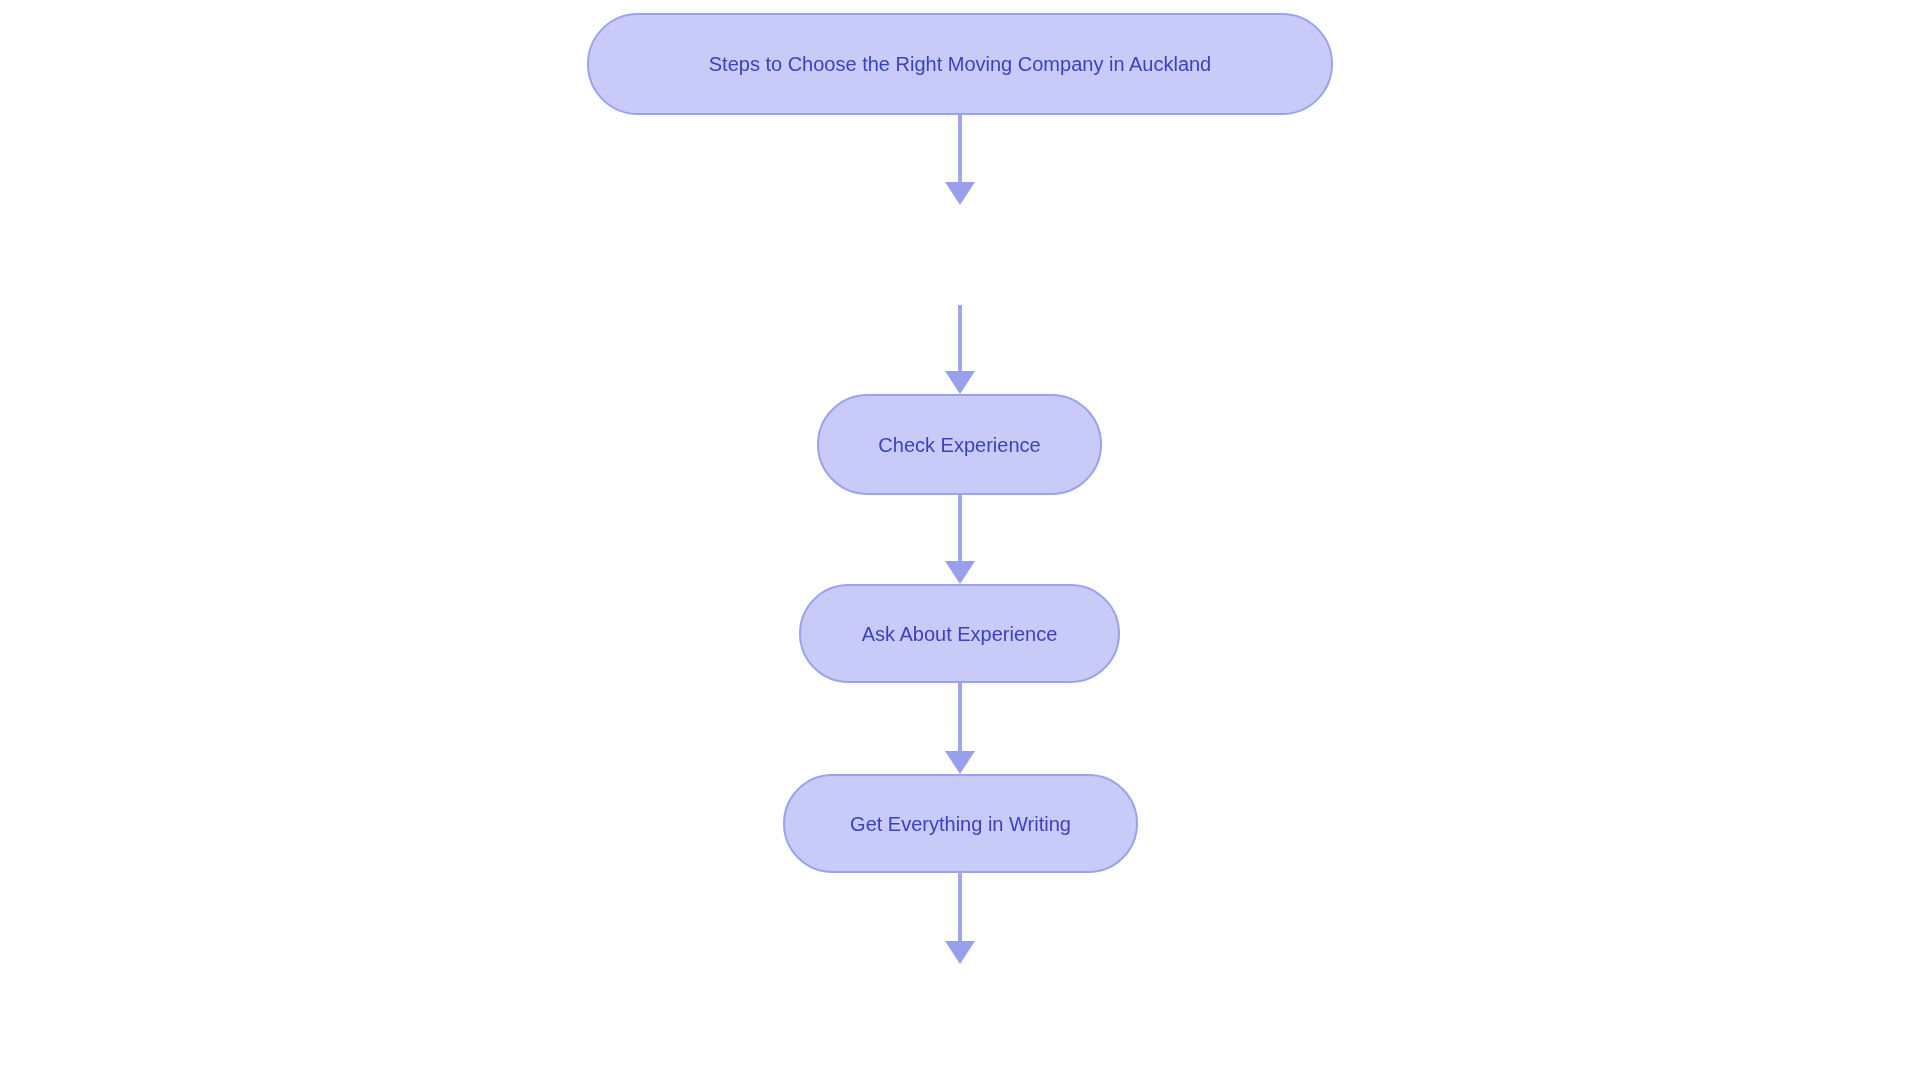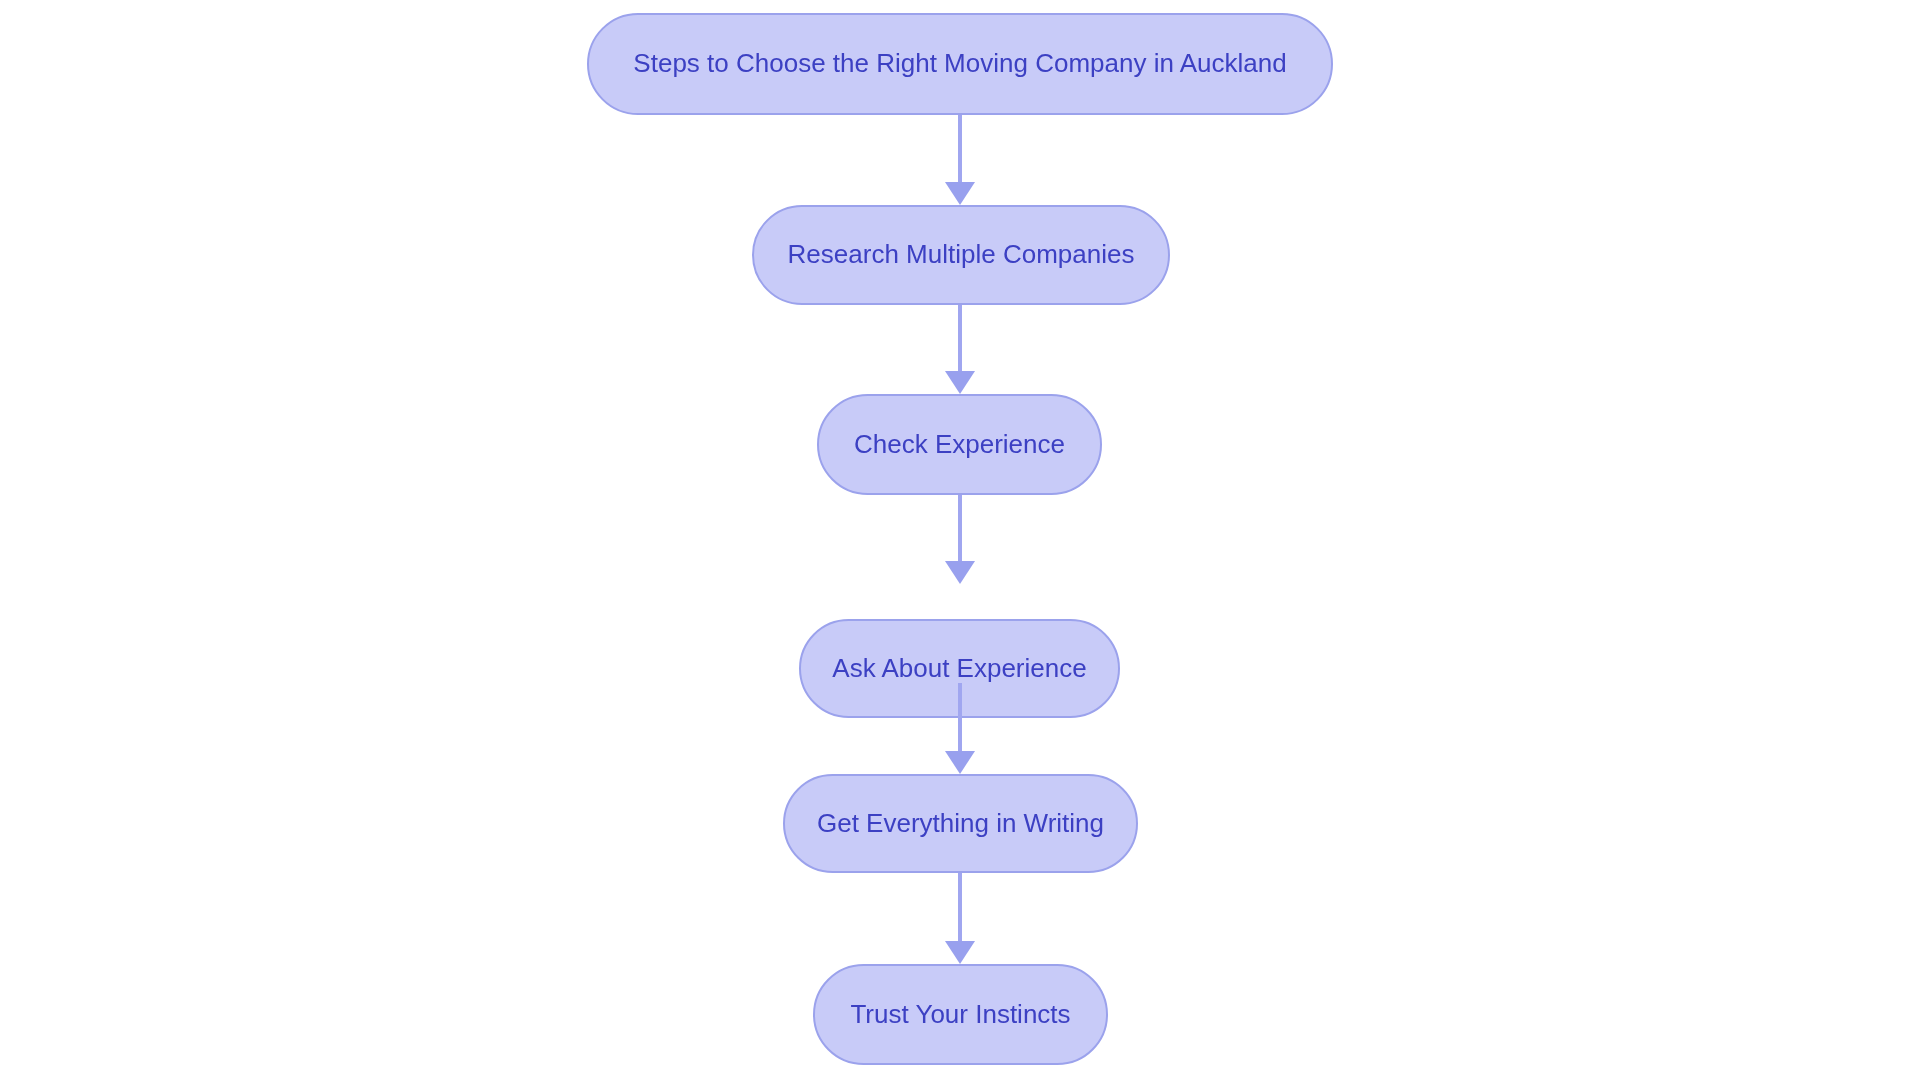--- a/index.html
+++ b/index.html
@@ -24,28 +24,28 @@
     position: absolute;
     box-sizing: border-box;
     background: #c8cbf8;
     border: 2px solid #9ba2ec;
     border-radius: 52px;
     display: flex;
     align-items: center;
     justify-content: center;
     text-align: center;
     color: #3c40c3;
-    font-size: 26px;
+    font-size: 20px;
     line-height: 1.2;
   }
 
   .node-1 { left: 587px; top: 13px;  width: 746px; height: 102px; }
   .node-2 { left: 752px; top: 205px; width: 418px; height: 100px; }
   .node-3 { left: 817px; top: 394px; width: 285px; height: 101px; }
-  .node-4 { left: 799px; top: 584px; width: 321px; height: 99px; margin-top: 35px;  }
+  .node-4 { left: 799px; top: 584px; width: 321px; height: 99px;  }
   .node-5 { left: 783px; top: 774px; width: 355px; height: 99px; align-items: center;  }
   .node-6 { left: 813px; top: 964px; width: 295px; height: 101px; }
 
   
   .arrow {
     position: absolute;
     left: 945px;
     width: 30px;
   }
   .arrow-1 { top: 115px; height: 90px; }
@@ -80,23 +80,20 @@
 
   <div class="node node-1">
     <span>Steps to Choose the Right Moving Company in Auckland</span>
   </div>
 
   <div class="arrow arrow-1">
     <div class="stem"></div>
     <div class="head"></div>
   </div>
 
-  <div class="node node-2">
-    <span>Research Multiple Companies</span>
-  </div>
 
   <div class="arrow arrow-2">
     <div class="stem"></div>
     <div class="head"></div>
   </div>
 
   <div class="node node-3">
     <span>Check Experience</span>
   </div>
 
@@ -116,17 +113,14 @@
 
   <div class="node node-5">
     <span>Get Everything in Writing</span>
   </div>
 
   <div class="arrow arrow-5">
     <div class="stem"></div>
     <div class="head"></div>
   </div>
 
-  <div class="node node-6">
-    <span>Trust Your Instincts</span>
-  </div>
 
 </div>
 
 </body></html>

